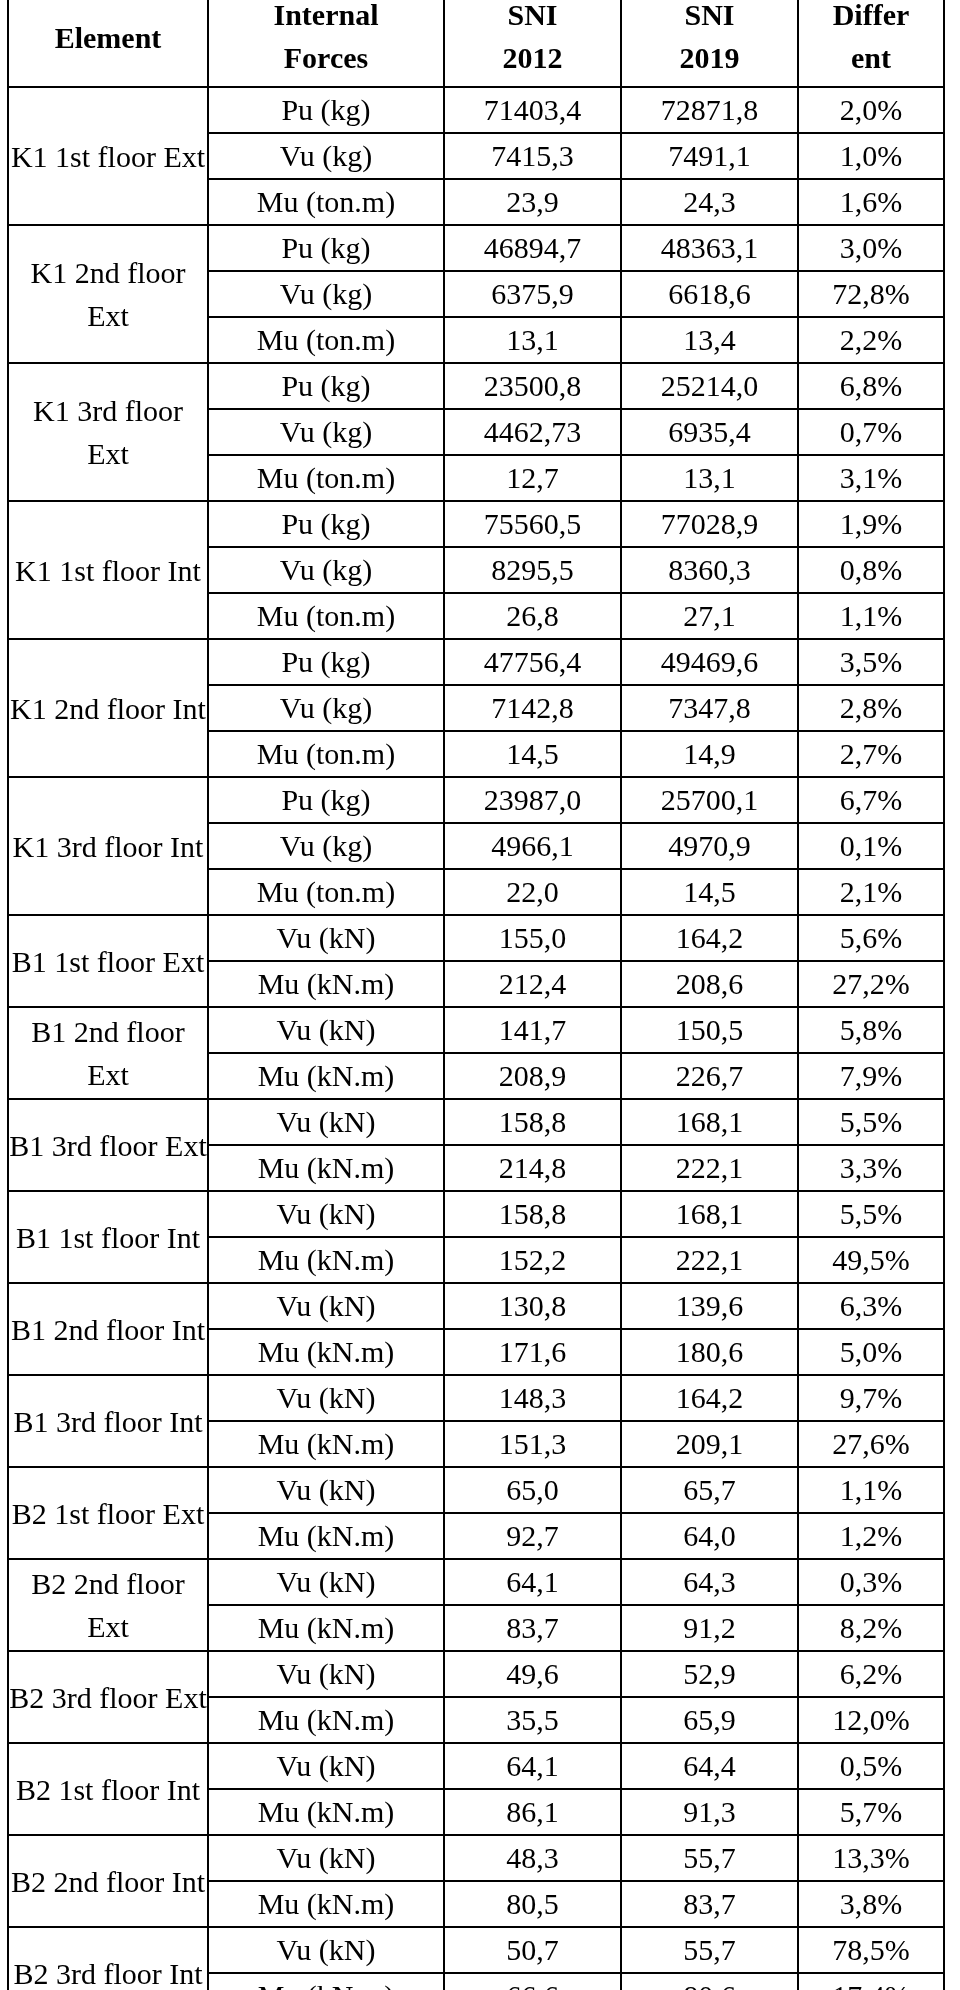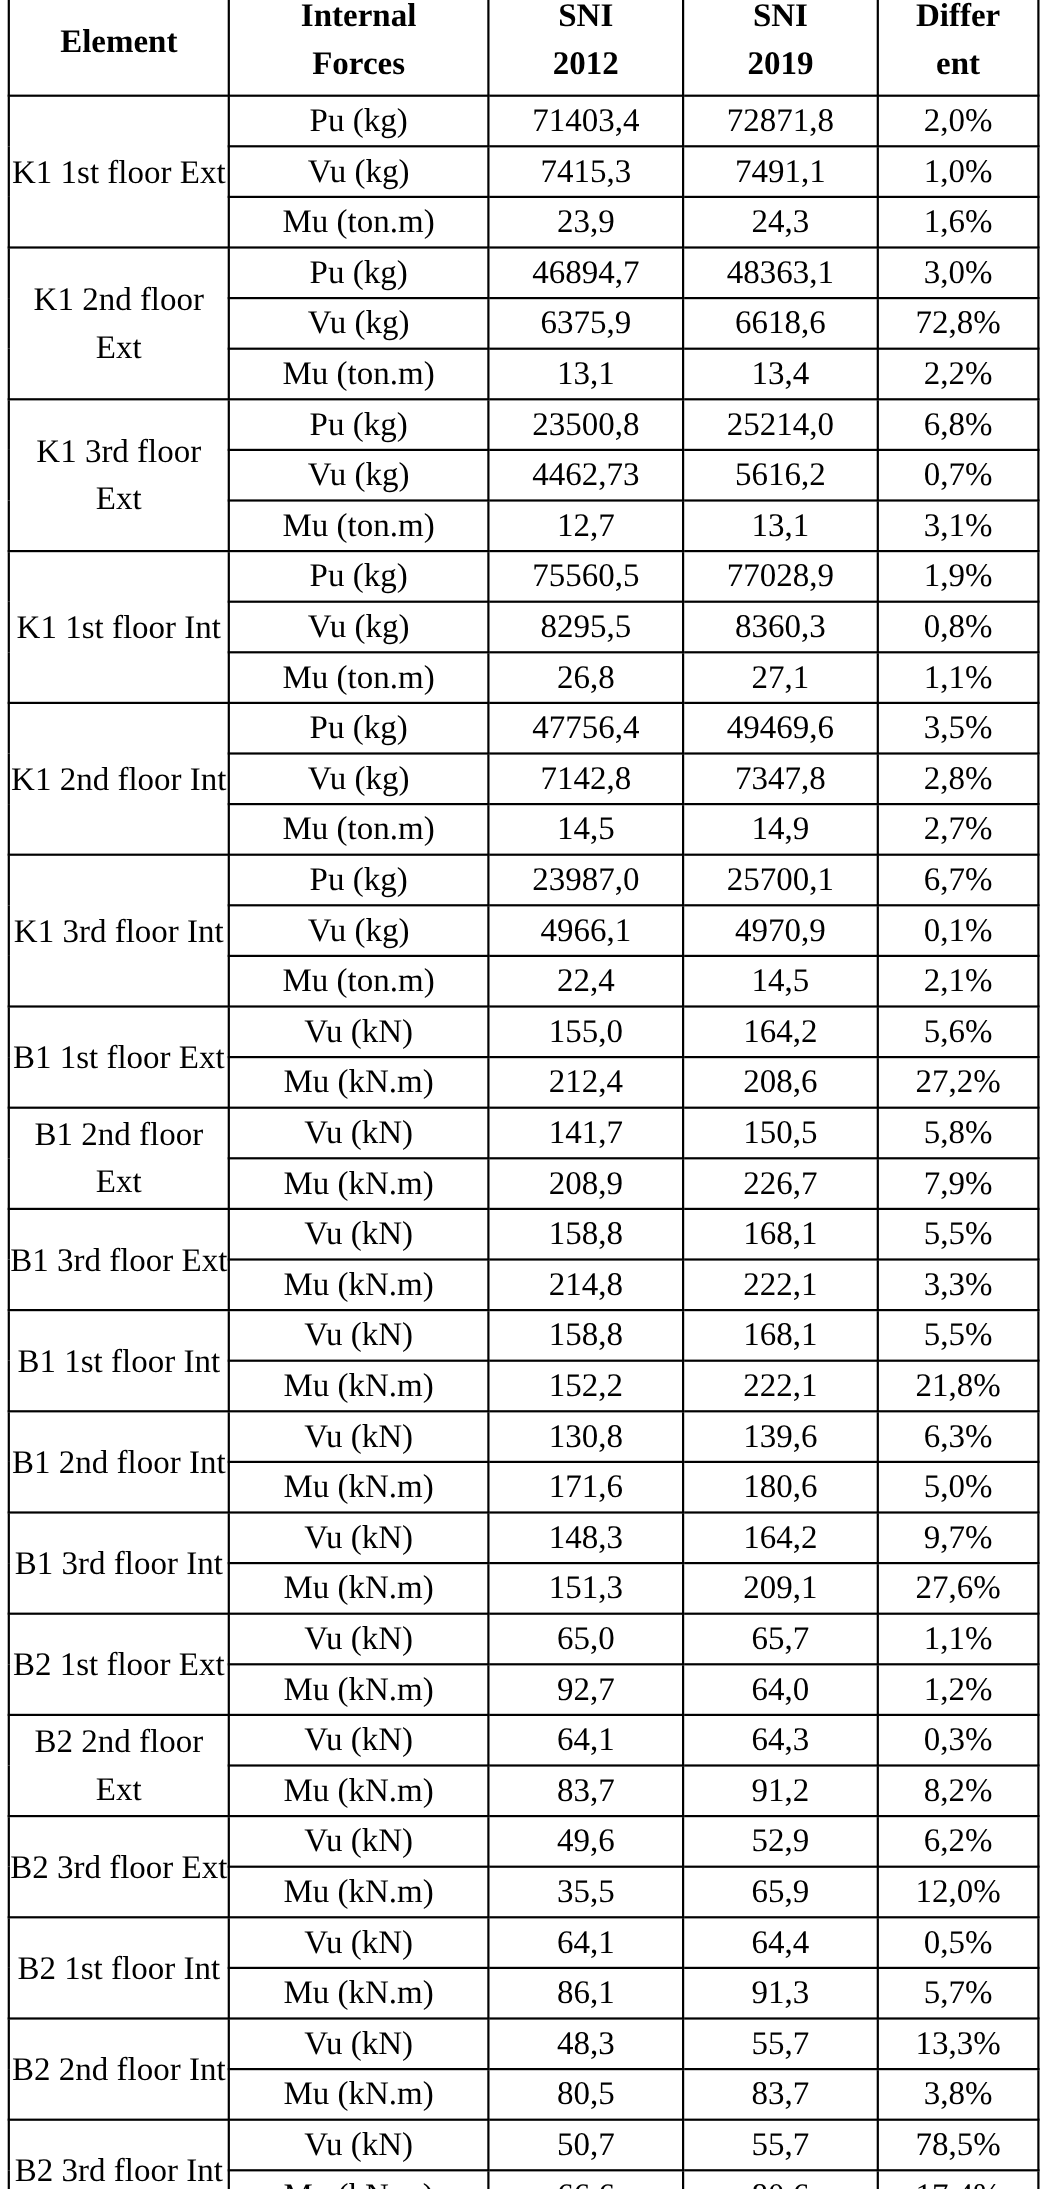--- a/index.html
+++ b/index.html
@@ -144,21 +144,21 @@
       <tr>
         <td class="elem" rowspan="3">K1 3rd floor Ext</td>
         <td class="cell">Pu (kg)</td>
         <td class="cell">23500,8</td>
         <td class="cell">25214,0</td>
         <td class="cell">6,8%</td>
       </tr>
       <tr>
         <td class="cell">Vu (kg)</td>
         <td class="cell">4462,73</td>
-        <td class="cell">5616,2</td>
+        <td class="cell">6935,4</td>
         <td class="cell">0,7%</td>
       </tr>
       <tr>
         <td class="cell">Mu (ton.m)</td>
         <td class="cell">12,7</td>
         <td class="cell">13,1</td>
         <td class="cell">3,1%</td>
       </tr>
       <tr>
         <td class="elem" rowspan="3">K1 1st floor Int</td>
@@ -206,21 +206,21 @@
         <td class="cell">6,7%</td>
       </tr>
       <tr>
         <td class="cell">Vu (kg)</td>
         <td class="cell">4966,1</td>
         <td class="cell">4970,9</td>
         <td class="cell">0,1%</td>
       </tr>
       <tr>
         <td class="cell">Mu (ton.m)</td>
-        <td class="cell">22,4</td>
+        <td class="cell">22,0</td>
         <td class="cell">14,5</td>
         <td class="cell">2,1%</td>
       </tr>
       <tr>
         <td class="elem" rowspan="2">B1 1st floor Ext</td>
         <td class="cell">Vu (kN)</td>
         <td class="cell">155,0</td>
         <td class="cell">164,2</td>
         <td class="cell">5,6%</td>
       </tr>
@@ -260,21 +260,21 @@
         <td class="elem" rowspan="2">B1 1st floor Int</td>
         <td class="cell">Vu (kN)</td>
         <td class="cell">158,8</td>
         <td class="cell">168,1</td>
         <td class="cell">5,5%</td>
       </tr>
       <tr>
         <td class="cell">Mu (kN.m)</td>
         <td class="cell">152,2</td>
         <td class="cell">222,1</td>
-        <td class="cell">21,8%</td>
+        <td class="cell">49,5%</td>
       </tr>
       <tr>
         <td class="elem" rowspan="2">B1 2nd floor Int</td>
         <td class="cell">Vu (kN)</td>
         <td class="cell">130,8</td>
         <td class="cell">139,6</td>
         <td class="cell">6,3%</td>
       </tr>
       <tr>
         <td class="cell">Mu (kN.m)</td>

